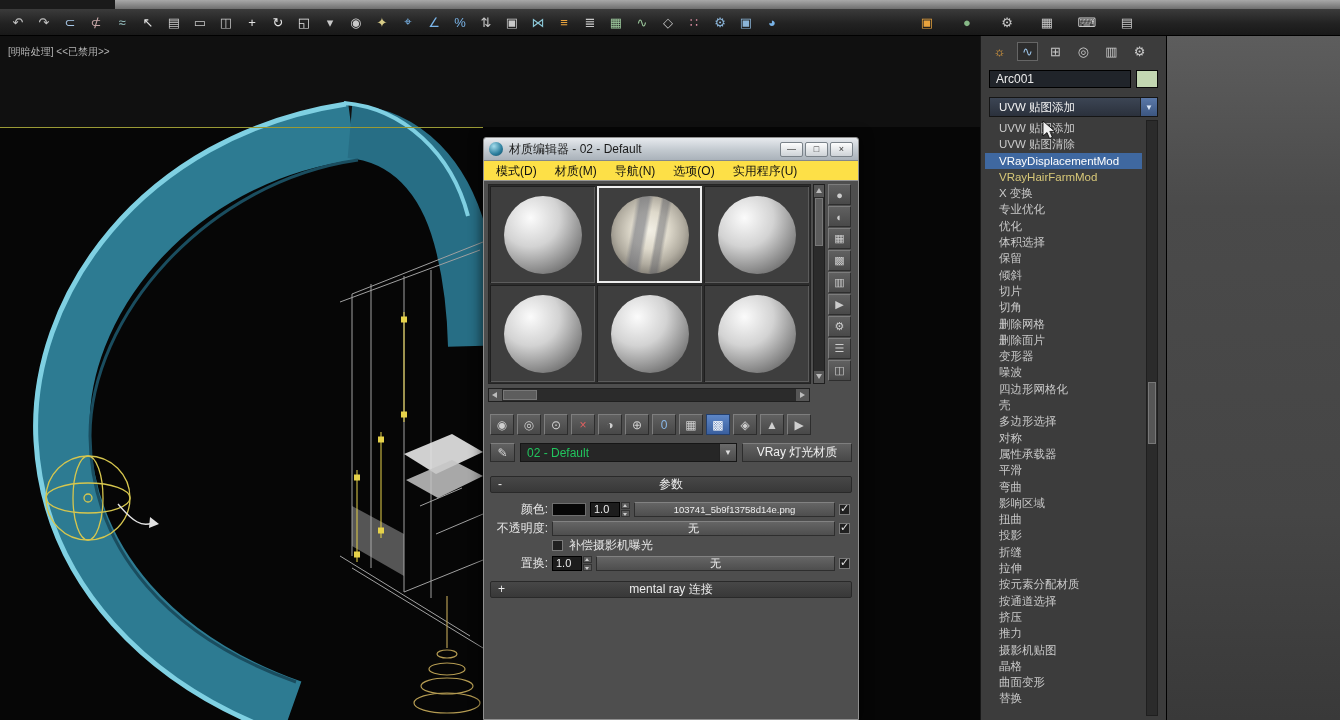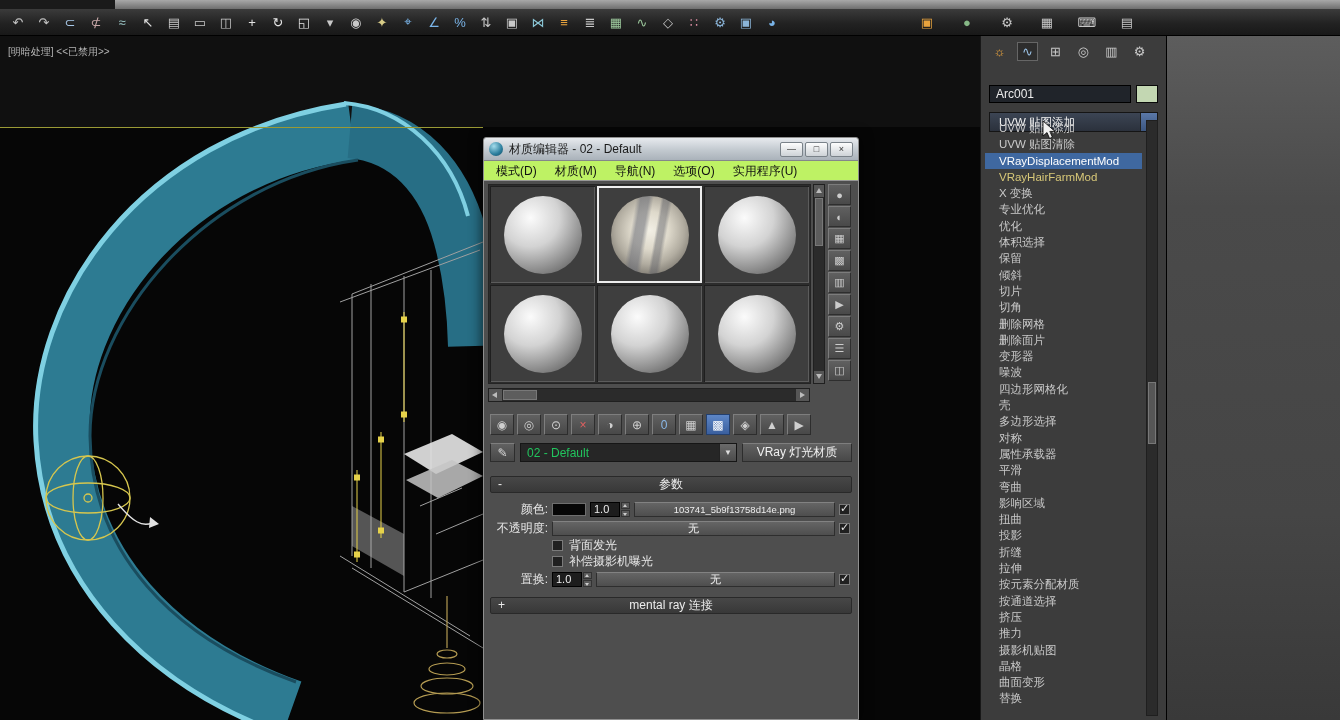--- a/index.html
+++ b/index.html
@@ -30,21 +30,21 @@
     background:#4e4e4e; border:1px solid #8f8f8f; border-radius:3px 3px 0 0;
     box-shadow:0 0 14px rgba(0,0,0,.75); overflow:hidden; }
   .me-titlebar { height:23px; background:linear-gradient(#e7eaee,#c2c9cf 55%,#aab2ba);
     display:flex; align-items:center; gap:6px; padding:0 5px; border-bottom:1px solid #84878a; }
   .me-app-icon { width:14px; height:14px; border-radius:50%;
     background:radial-gradient(circle at 35% 30%, #a4dcec, #2a7d9c 60%, #15485e); }
   .me-title { flex:1; font-size:12px; color:#1a1a1a; }
   .winbtn { width:23px; height:15px; background:linear-gradient(#fdfdfd,#ced3d7);
     border:1px solid #7a8289; border-radius:2px; font-size:9px; line-height:12px;
     text-align:center; color:#333; }
-  .me-menubar { height:20px; background:#bef264; border-bottom:1px solid #979797;
+  .me-menubar { height:20px; background:#fde047; border-bottom:1px solid #979797;
     display:flex; align-items:center; padding:0 3px; }
   .menu-item { padding:0 9px; line-height:20px; font-size:12px; color:#111; }
 
   .slots-wrap { display:flex; margin:3px 4px 0; }
   .slot-grid { display:grid; grid-template-columns:repeat(3,105px); grid-auto-rows:97px;
     gap:2px; background:#2c2c2c; border:1px solid #242424; padding:1px; }
   .slot { background:#3e3e3e; display:flex; align-items:center; justify-content:center;
     box-shadow:inset 1px 1px 0 #1f1f1f, inset -1px -1px 0 #5c5c5c; }
   .slot.selected { box-shadow:inset 0 0 0 2px #ededed; }
   .ball { width:78px; height:78px; border-radius:50%;
@@ -132,21 +132,21 @@
   .dg-row { display:flex; align-items:center; gap:5px; color:#ececec; font-size:12px; }
   .dg-row .gap { width:14px; }
 
   
   .cmd-panel { position:absolute; left:980px; top:36px; width:186px; height:684px;
     background:#3c3c3c; border-left:1px solid #181818; }
   .cmd-tabs { display:flex; gap:7px; padding:6px 8px 2px; }
   .cmd-tab { width:21px; height:19px; background:none; border:none; color:#c8c8c8;
     font-size:13px; display:flex; align-items:center; justify-content:center; }
   .cmd-tab.selected { background:#2d2d2d; box-shadow:inset 0 0 0 1px #666; }
-  .obj-row { display:flex; align-items:center; gap:5px; margin:22px 8px 0; }
+  .obj-row { display:flex; align-items:center; gap:5px; margin:7px 8px 0; }
   .obj-field { flex:1; height:18px; background:#20242a; border:1px solid #000;
     color:#ececec; font-size:12px; line-height:17px; padding-left:6px; }
   .obj-color { width:22px; height:18px; background:#c3d7b2; border:1px solid #0a0a0a; }
   .mod-dd { display:flex; height:20px; margin:9px 8px 0; border:1px solid #151515;
     background:linear-gradient(#3c4554,#2b313c); }
   .mod-dd .txt { flex:1; color:#f2f2f2; font-size:11.5px; line-height:19px; padding-left:9px; }
   .mod-dd .dd-arrow { background:linear-gradient(#5a78a8,#3c5680); color:#dce8f8; line-height:19px; }
   .mod-list { position:absolute; left:4px; right:24px; top:84px; bottom:0; overflow:hidden; }
   .mod-item { height:16.3px; line-height:16.3px; padding-left:14px; font-size:11.5px;
     color:#c9c9c9; white-space:nowrap; }
@@ -442,24 +442,20 @@
           <button class="tex-btn">103741_5b9f13758d14e.png</button>
           <span class="cb checked"></span>
         </div>
         <div class="prow">
           <span class="plabel">不透明度:</span>
           <button class="none-btn">无</button>
           <span class="cb checked"></span>
         </div>
         <div class="cbrow">
           <span class="cb"></span>
-          <span>背面发光</span>
-        </div>
-        <div class="cbrow">
-          <span class="cb"></span>
           <span>补偿摄影机曝光</span>
         </div>
         <div class="prow">
           <span class="plabel">置换:</span>
           <span class="spin">
             <span class="val">1.0</span>
             <span class="arrs">
                 <i class="up"></i>
                 <i class="dn"></i>
               </span>

